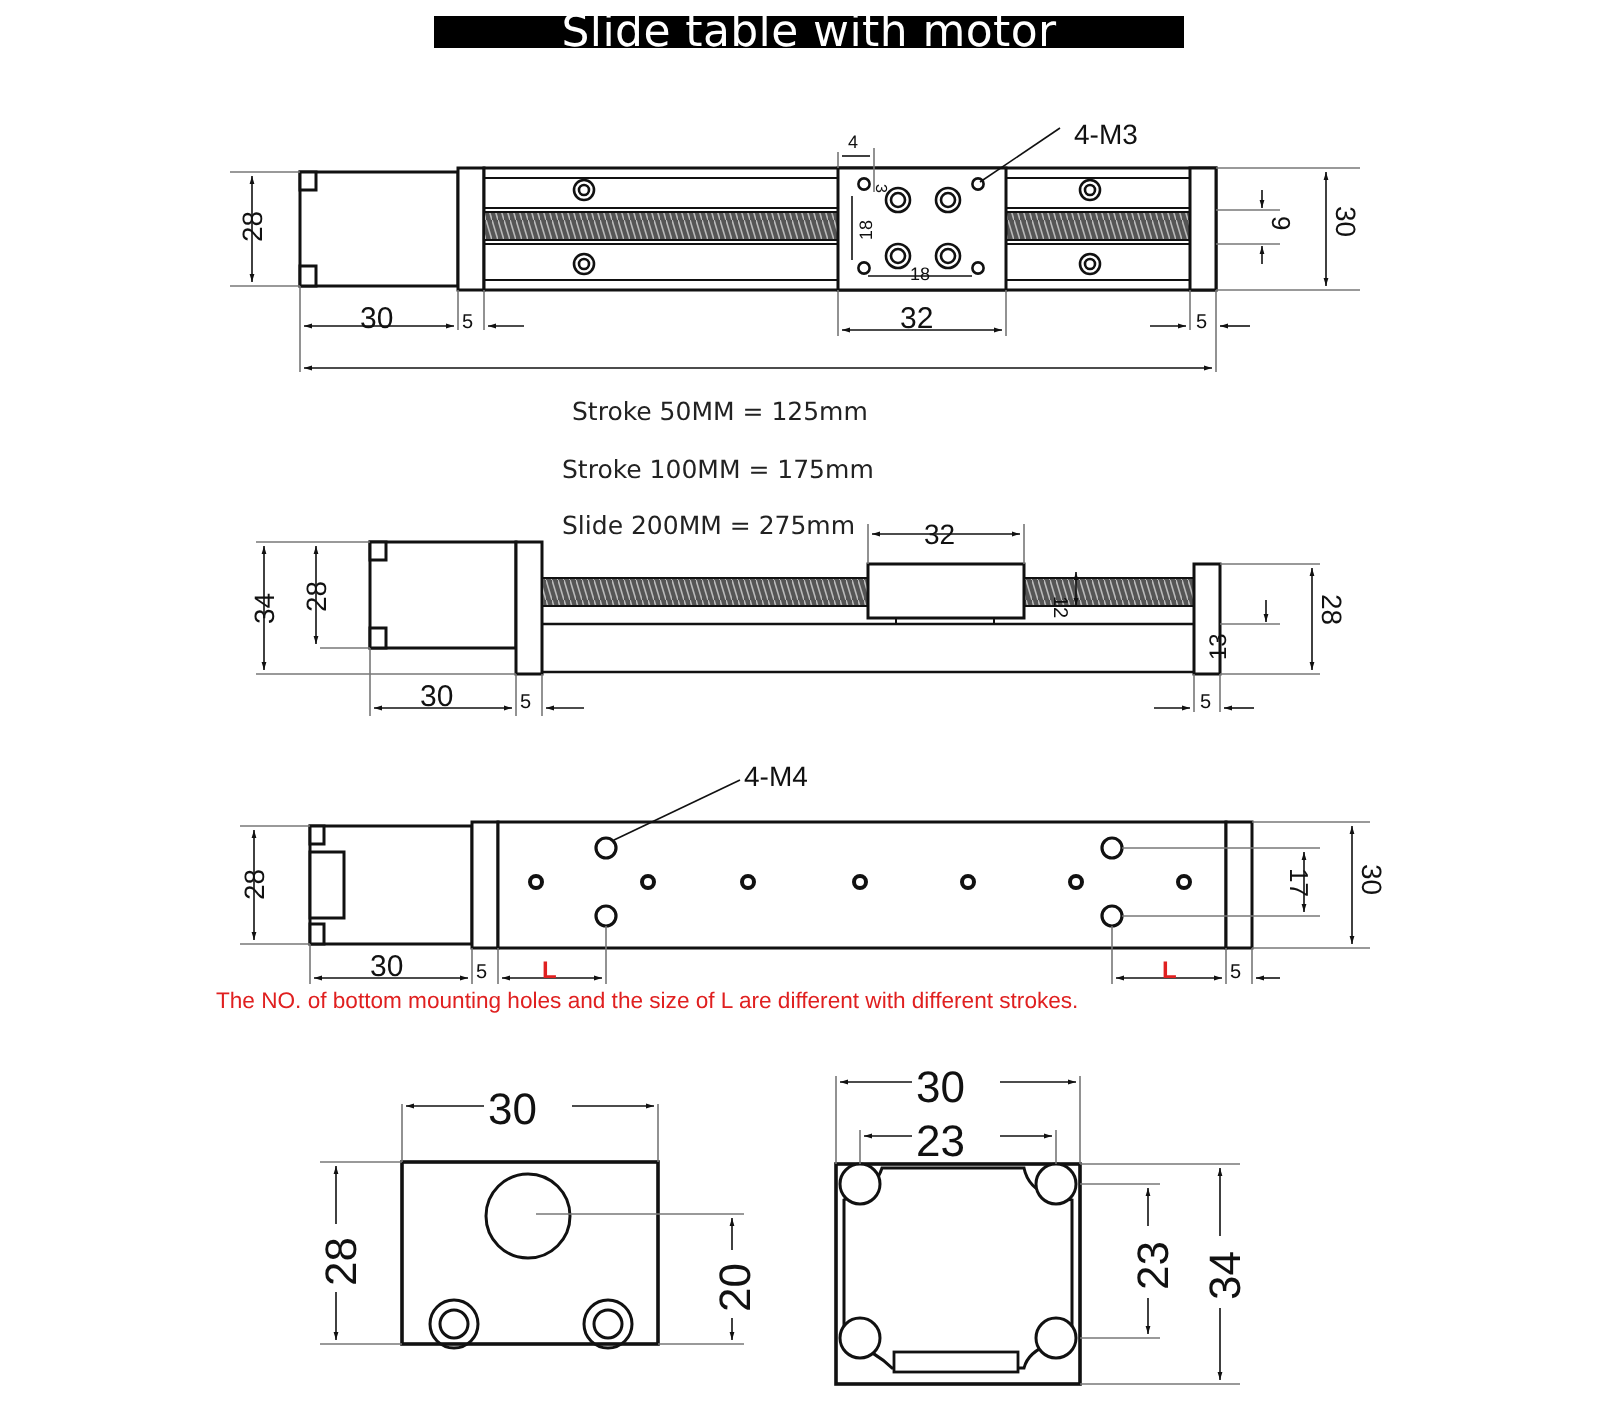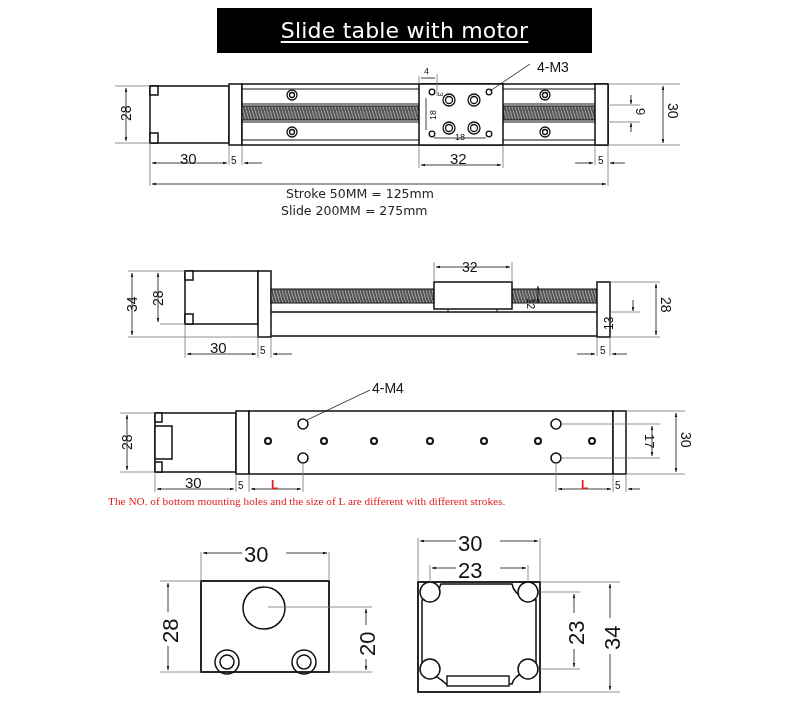--- a/index.html
+++ b/index.html
@@ -1,26 +1,26 @@
 <!DOCTYPE html>
 <html><head>
 <meta charset="utf-8">
 <style>
   html, body { margin: 0; padding: 0; background: #ffffff; }
   body { width: 800px; height: 706px; position: relative; overflow: hidden; font-family: "DejaVu Sans", sans-serif; }
   .title-bar {
-    position: absolute; left: 217px; top: 8px; width: 375px; height: 45px;
+    position: absolute; left: 217px; top: 8px; width: 375px; height: 16px;
     background: #000; color: #fff; display: flex; align-items: center; justify-content: center;
     font-family: "DejaVu Sans", sans-serif; font-size: 22px; letter-spacing: 0.2px;
   }
   .title-bar span { text-decoration: underline; text-underline-offset: 3px; text-decoration-thickness: 1.5px; }
   svg { position: absolute; left: 0; top: 0; }
   .stroke-list { position: absolute; left: 270px; top: 186px; width: 230px; font-family: "DejaVu Sans", sans-serif; font-size: 12.5px; color: #222; line-height: 16.5px; }
-  .stroke-list div { text-align: left; }
-  .note { position: absolute; left: 108px; top: 496px; width: 600px; color: #e02020; font-family: Liberation Serif, serif; font-size: 11.3px; line-height: 11.5px; }
+  .stroke-list div { text-align: left; margin-top: 12px; }
+  .note { position: absolute; left: 108px; top: 496px; width: 600px; color: #e02020; font-family: Liberation Sans, sans-serif; font-size: 11.3px; line-height: 11.5px; }
   .note b { font-weight: bold; }
   .dim { font-family: "Liberation Sans", sans-serif; fill: #111; }
   .red { fill: #e02020; font-weight: bold; }
 </style>
 </head>
 <body>
 
 <div class="title-bar">
   <span>Slide table with motor</span>
 </div>
@@ -297,18 +297,19 @@
     <rect x="598" y="618" width="24" height="36" fill="#fff" stroke="none"></rect>
     <text x="458" y="551" font-size="22">30</text>
     <text x="458" y="578" font-size="22">23</text>
     <text x="584" y="645" font-size="22" transform="rotate(-90 584 645)">23</text>
     <text x="620" y="650" font-size="22" transform="rotate(-90 620 650)">34</text>
   </g>
 </svg>
 
 <div class="stroke-list">
   <div style="padding-left:16px">Stroke 50MM = 125mm</div>
+  <div style="padding-left:11px">Stroke 100MM = 175mm</div>
   <div style="padding-left:11px">Slide 200MM = 275mm</div>
 </div>
 
 <div class="note">
   <div>The NO. of bottom mounting holes and the size of L are different with different strokes.</div>
 </div>
 
 </body></html>

